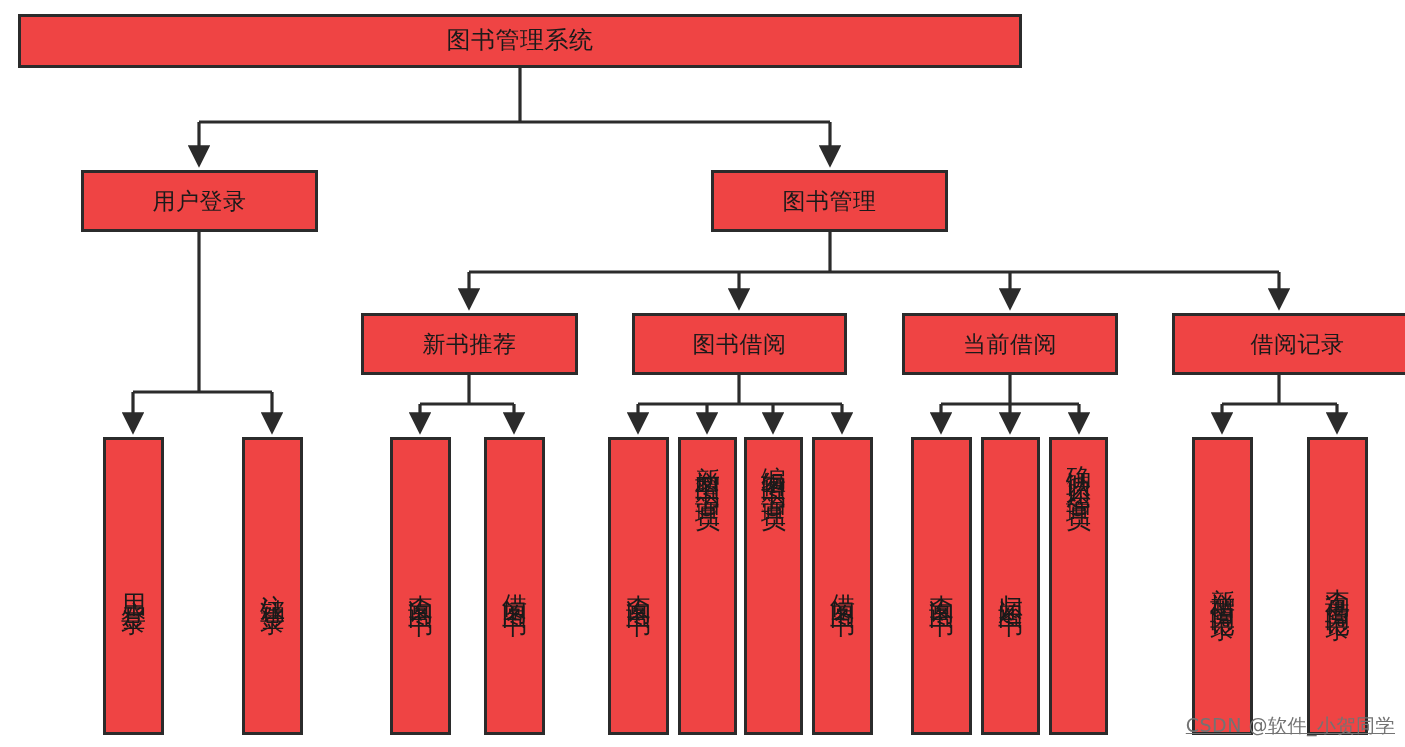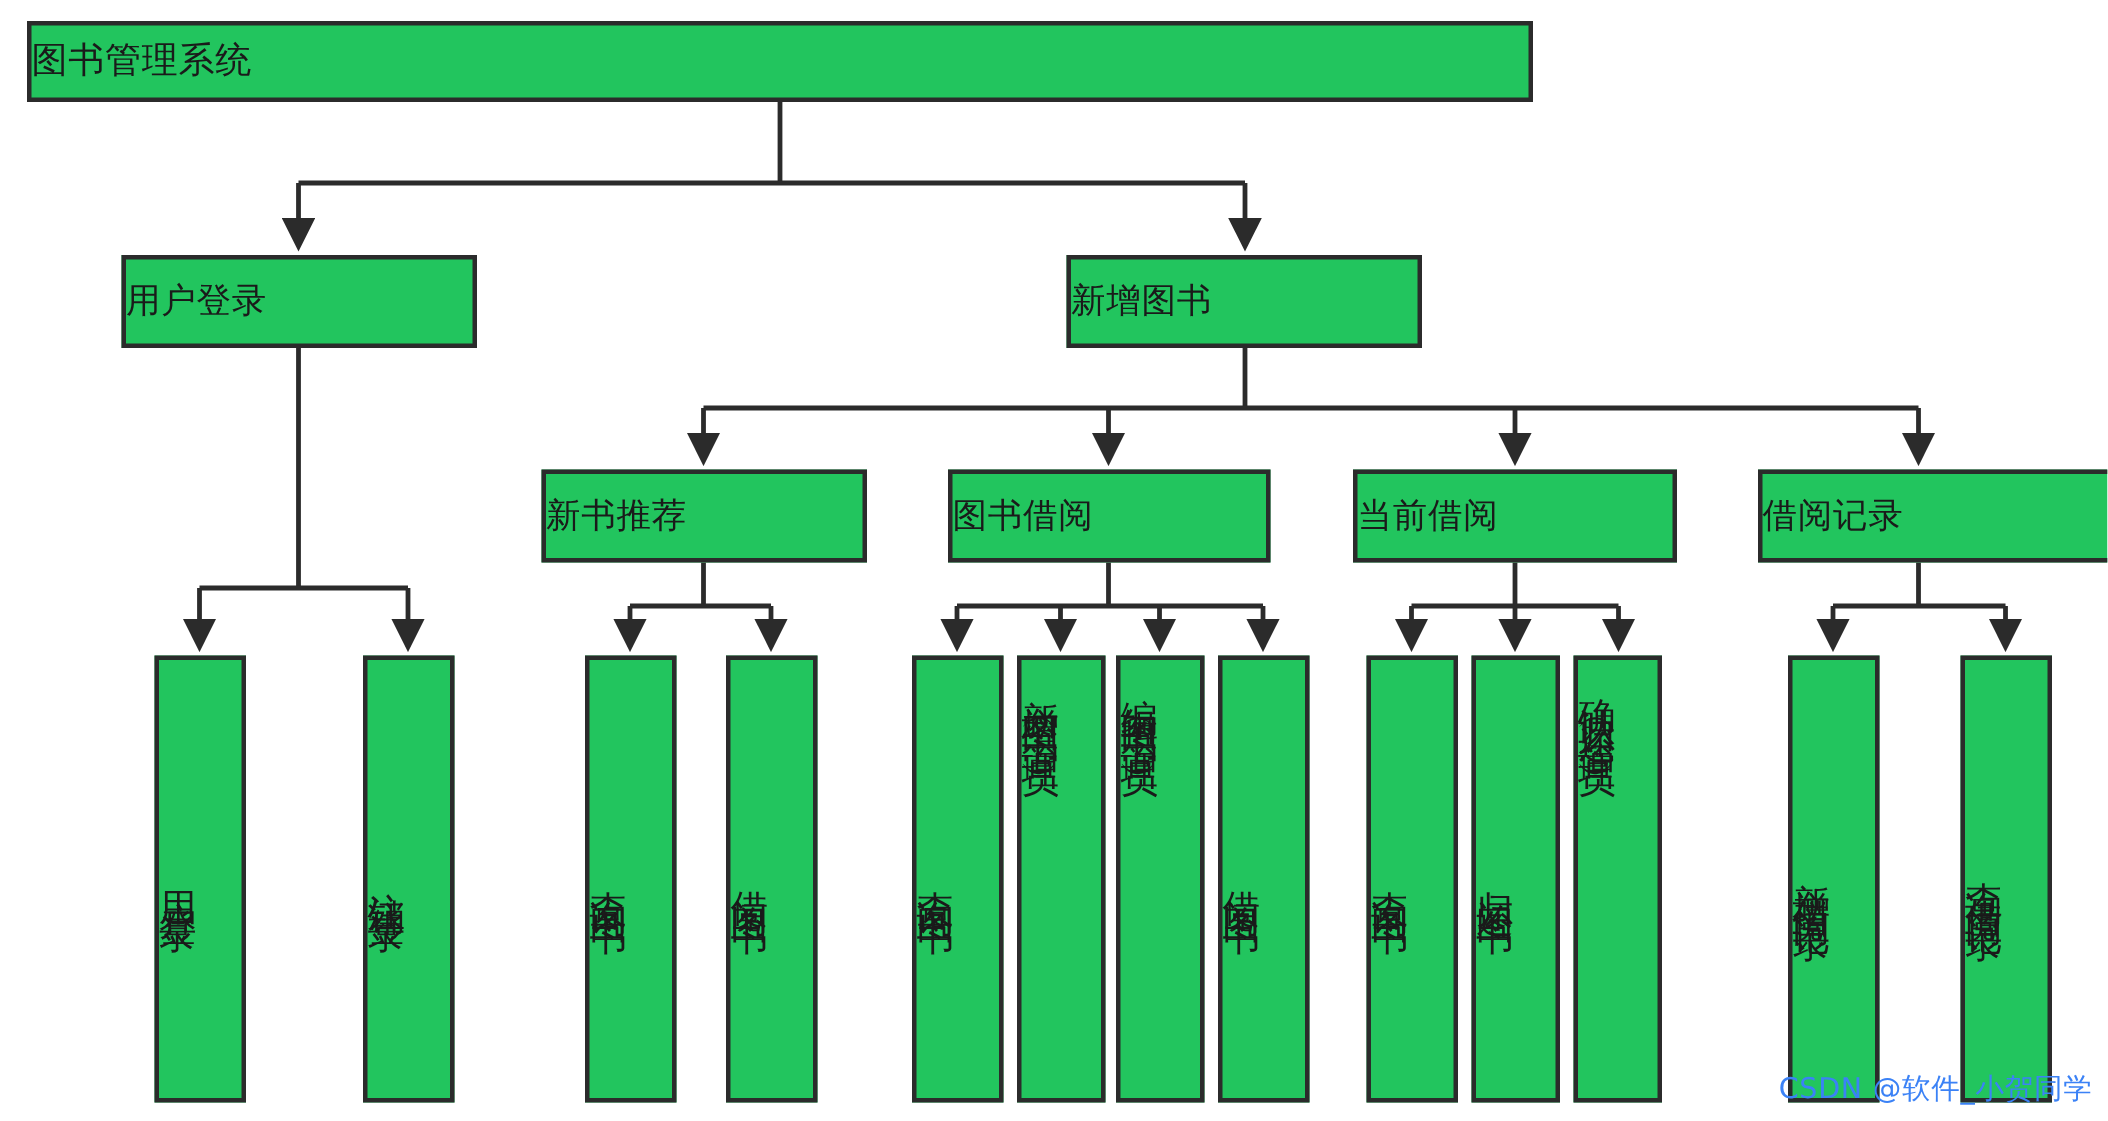--- a/index.html
+++ b/index.html
@@ -24,23 +24,24 @@
     left: 0;
     top: 0;
     width: 1405px;
     height: 747px;
     pointer-events: none;
   }
   .node {
     position: absolute;
     box-sizing: border-box;
     border: 3px solid #2b2b2b;
-    background: #22c55e;
+    background: #ef4444;
     display: flex;
     align-items: center;
+    justify-content: center;
     z-index: 2;
   }
   .node .label {
     color: #1a1a1a;
     line-height: 1.06;
     letter-spacing: 0.5px;
     white-space: pre;
   }
   
   .node.h .label {
@@ -63,24 +64,25 @@
   }
   .node.v.center-text { align-items: center; }
   .node.v.top-text { align-items: flex-start; }
   .node.v.top-text .label { margin-top: 6px; }
 
   .watermark {
     position: absolute;
     right: 10px;
     bottom: 8px;
     font-size: 19px;
-    color: #3b82f6;
+    color: #737373;
     letter-spacing: 0.5px;
     z-index: 5;
     white-space: pre;
+    text-decoration: underline;
   }
 </style>
 </head>
 <body>
 
 <div id="canvas">
 
   <svg id="edges" viewBox="0 0 1405 747" xmlns="http://www.w3.org/2000/svg">
     <defs>
       <marker id="arrow" viewBox="0 0 12 12" refX="10" refY="6" markerWidth="7" markerHeight="7" orient="auto-start-reverse">
@@ -134,21 +136,21 @@
   </svg>
 
   <div class="node h root" style="left:18px; top:14px; width:1004px; height:54px;">
     <span class="label">图书管理系统</span>
   </div>
 
   <div class="node h" style="left:81px; top:170px; width:237px; height:62px;">
     <span class="label">用户登录</span>
   </div>
   <div class="node h" style="left:711px; top:170px; width:237px; height:62px;">
-    <span class="label">新增图书</span>
+    <span class="label">图书管理</span>
   </div>
 
   <div class="node h" style="left:361px; top:313px; width:217px; height:62px;">
     <span class="label">新书推荐</span>
   </div>
   <div class="node h" style="left:902px; top:313px; width:216px; height:62px;">
     <span class="label">当前借阅</span>
   </div>
   <div class="node h" style="left:632px; top:313px; width:215px; height:62px;">
     <span class="label">图书借阅</span>

